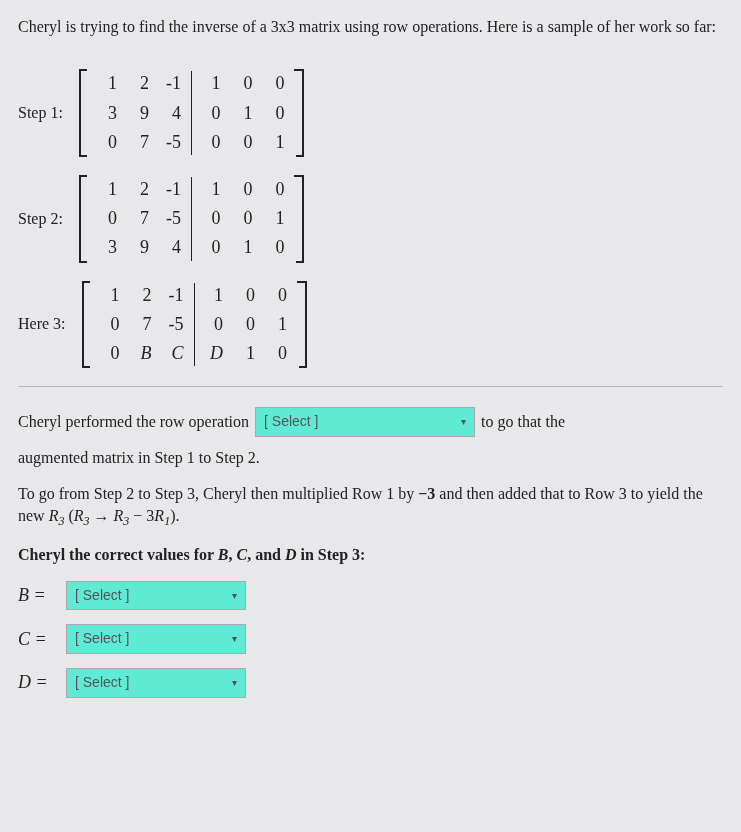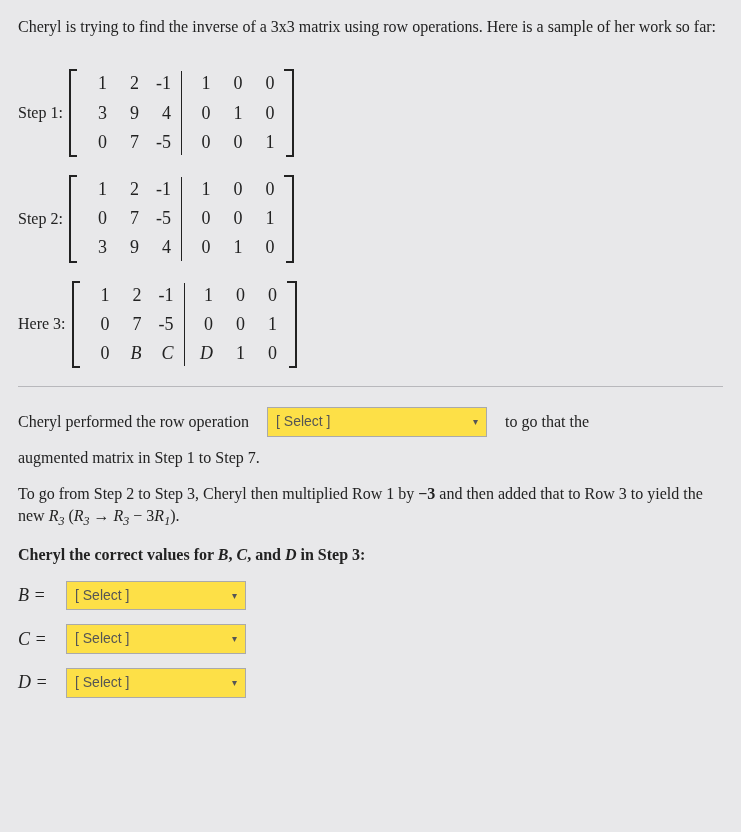--- a/index.html
+++ b/index.html
@@ -18,21 +18,21 @@
     }
     .intro {
       margin-bottom: 31px;
     }
     .step-block {
       display: flex;
       align-items: center;
       margin-bottom: 18px;
     }
     .step-label {
-      margin-right: 6px;
+      margin-right: 16px;
       white-space: nowrap;
     }
     .matrix-wrap {
       display: inline-flex;
       align-items: stretch;
       font-family: 'Times New Roman', serif;
     }
     .bracket {
       width: 10px;
       position: relative;
@@ -106,29 +106,29 @@
       border-top: 1px solid #b8b8bc;
       margin: 18px 0 20px 0;
     }
     .para {
       margin-bottom: 14px;
     }
     .inline-row {
       display: flex;
       flex-wrap: wrap;
       align-items: center;
-      gap: 18px;
+      gap: 6px;
       margin-bottom: 10px;
     }
     .select-box {
       display: inline-flex;
       align-items: center;
       justify-content: space-between;
       border: 1px solid #aaa;
-      background: #fde047;
+      background: #5eead4;
       padding: 4px 8px;
       font-family: Arial, sans-serif;
       font-size: 14px;
       color: #555;
       min-width: 220px;
       cursor: pointer;
     }
     .select-box.small {
       min-width: 180px;
     }
@@ -287,21 +287,21 @@
 <hr class="divider">
 
 <div class="inline-row">
   <span>Cheryl performed the row operation</span>
   <span class="select-box">
     <span>[ Select ]</span>
     <span class="select-caret">▾</span>
   </span>
   <span>to go that the</span>
 </div>
-<div class="para">augmented matrix in Step 1 to Step 7.</div>
+<div class="para">augmented matrix in Step 1 to Step 2.</div>
 
 <div class="para">
   <span>To go from Step 2 to Step 3, Cheryl then multiplied Row 1 by </span><span class="bold">−3</span><span> and then added that to Row 3 to yield the new </span><span class="math-var"><span>R</span><span class="sub">3</span></span><span><span> (</span><span class="math-var"><span>R</span><span class="sub">3</span></span><span> → </span><span class="math-var"><span>R</span><span class="sub">3</span></span><span> − 3</span><span class="math-var"><span>R</span><span class="sub">1</span></span><span>).</span></span>
 </div>
 
 <div class="para bold">
   <span>Cheryl the correct values for </span><span class="math-var">B</span>, <span class="math-var">C</span><span>, and </span><span class="math-var">D</span><span> in Step 3:</span>
 </div>
 
 <div class="answer-row">

